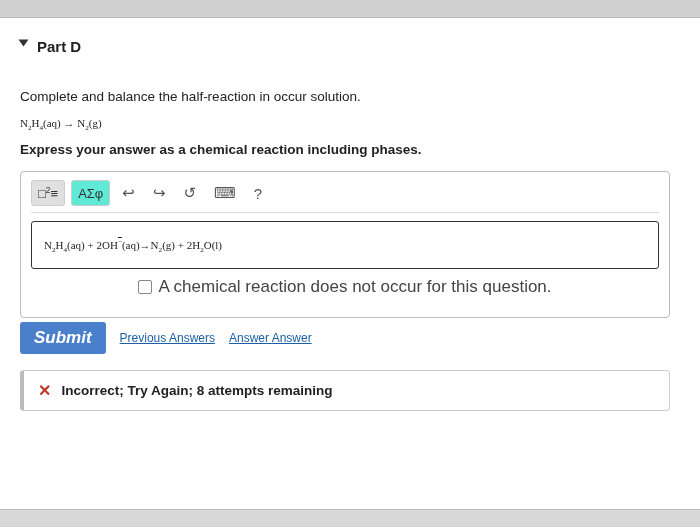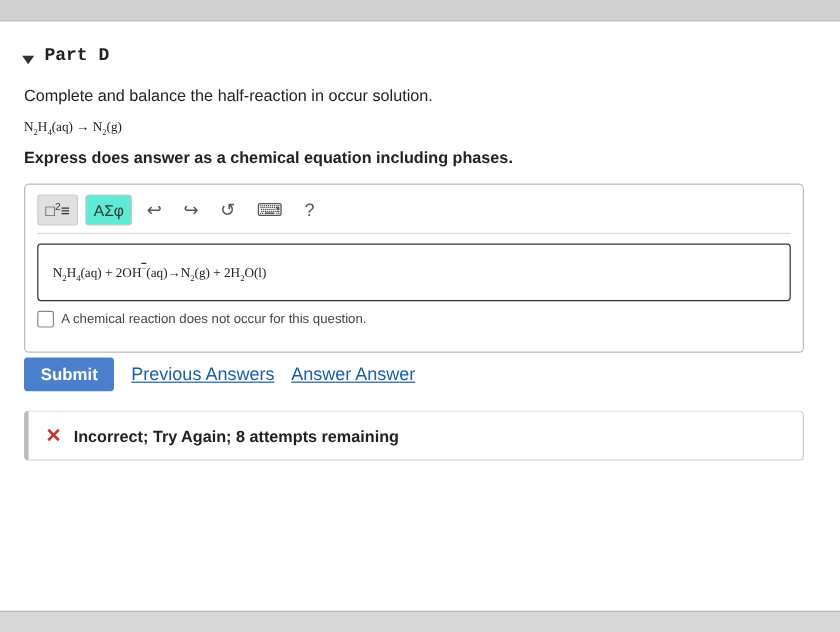--- a/index.html
+++ b/index.html
@@ -25,23 +25,22 @@
       border-bottom: 1px solid #bbb;
     }
     .content-area {
       background: #ffffff;
       margin: 0;
       padding: 20px 30px 20px 20px;
       flex: 1;
     }
     .part-header {
       display: flex;
-      align-items: flex-end;
-      margin-bottom: 15px;
-      font-family: Liberation Mono, monospace;
+      align-items: flex-start;
+      margin-bottom: 32px;
     }
     .triangle-icon {
       width: 0;
       height: 0;
       border-left: 7px solid #333;
       border-top: 5px solid transparent;
       border-bottom: 5px solid transparent;
       margin-right: 10px;
       transform: rotate(90deg);
     }
@@ -122,22 +121,23 @@
       display: flex;
       align-items: center;
       margin-bottom: 8px;
       font-family: 'Times New Roman', Times, serif;
     }
     .no-reaction-row {
       display: flex;
       align-items: center;
       gap: 6px;
       margin-bottom: 12px;
-      font-size: 11px;
+      font-size: 17px;
       color: #444;
+      justify-content: center;
     }
     .checkbox {
       width: 14px;
       height: 14px;
       border: 1px solid #888;
       background: #fff;
       display: inline-block;
       border-radius: 2px;
       cursor: pointer;
     }
@@ -147,27 +147,28 @@
       gap: 14px;
       margin-top: 4px;
       margin-bottom: 16px;
     }
     .submit-btn {
       background: #4a7fcb;
       color: #fff;
       border: none;
       border-radius: 3px;
       padding: 6px 14px;
-      font-size: 14px;
-      font-weight: bold;
-      cursor: pointer;
+      font-size: 17px;
+      font-weight: bold;
+      cursor: pointer;
+      font-style: italic;
     }
     .link-btn {
       color: #1a5fa8;
-      font-size: 15px;
+      font-size: 12px;
       text-decoration: underline;
       cursor: pointer;
       background: none;
       border: none;
       padding: 0;
     }
     .feedback-box {
       background: #fff;
       border: 1px solid #ccc;
       border-radius: 4px;
@@ -208,21 +209,21 @@
       <div class="triangle-icon"></div>
       <span class="part-title">Part D</span>
     </div>
 
     <p class="question-text">Complete and balance the half-reaction in occur solution.</p>
 
     <div class="equation-display math-eq">
       N<sub>2</sub>H<sub>4</sub>(aq) → N<sub>2</sub>(g)
     </div>
 
-    <p class="bold-instruction">Express does answer as a chemical equation including phases.</p>
+    <p class="bold-instruction">Express your answer as a chemical reaction including phases.</p>
 
     <div class="answer-box">
 
       <div class="toolbar">
         <button class="toolbar-btn active">
           <span>□<sup>2</sup>≡</span>
         </button>
         <button class="toolbar-btn">
           <span>ΑΣφ</span>
         </button>

